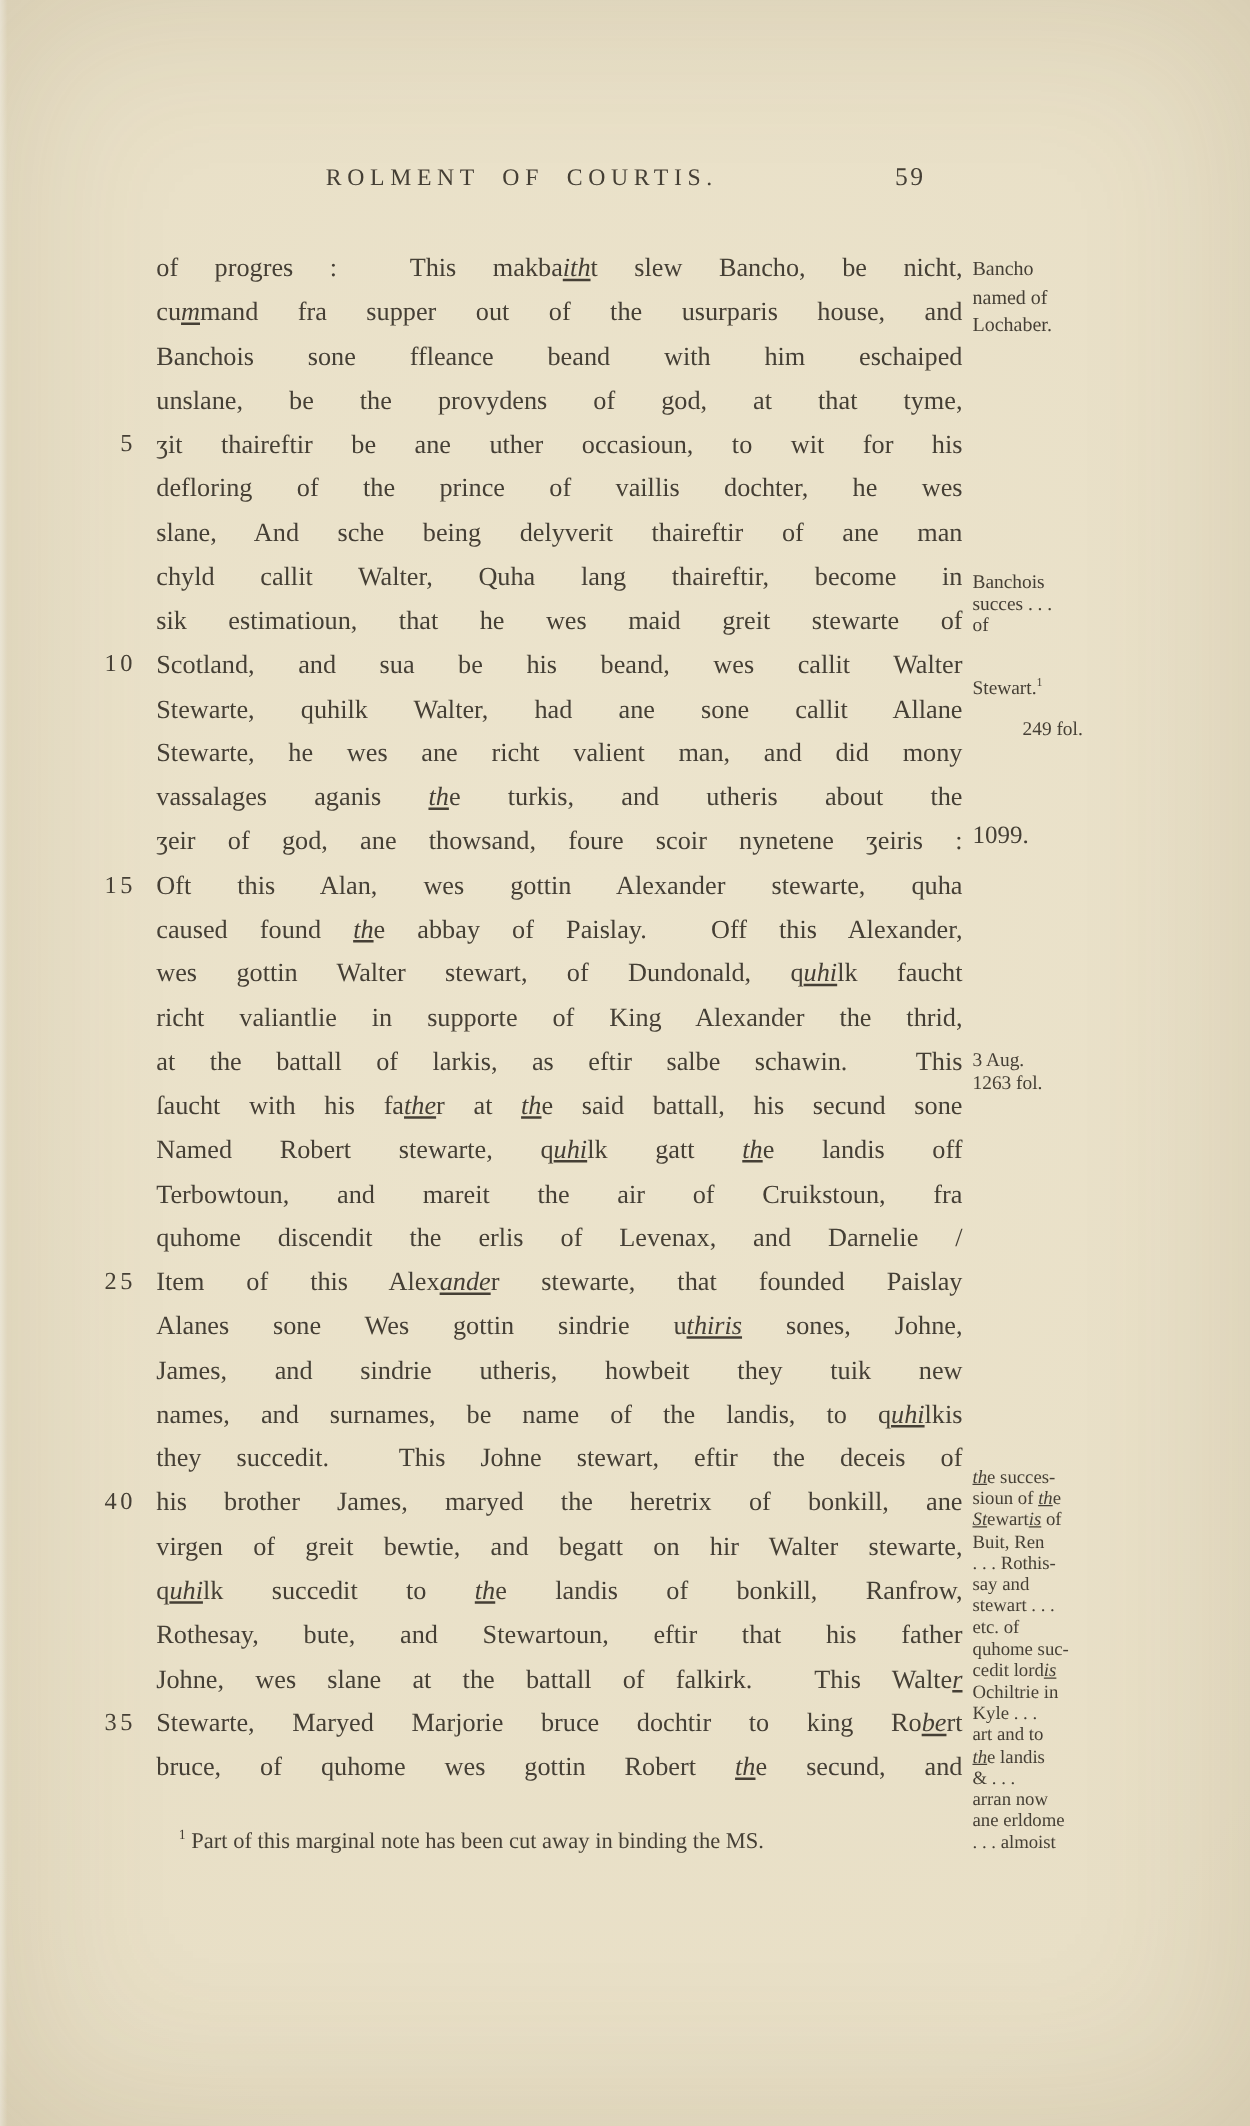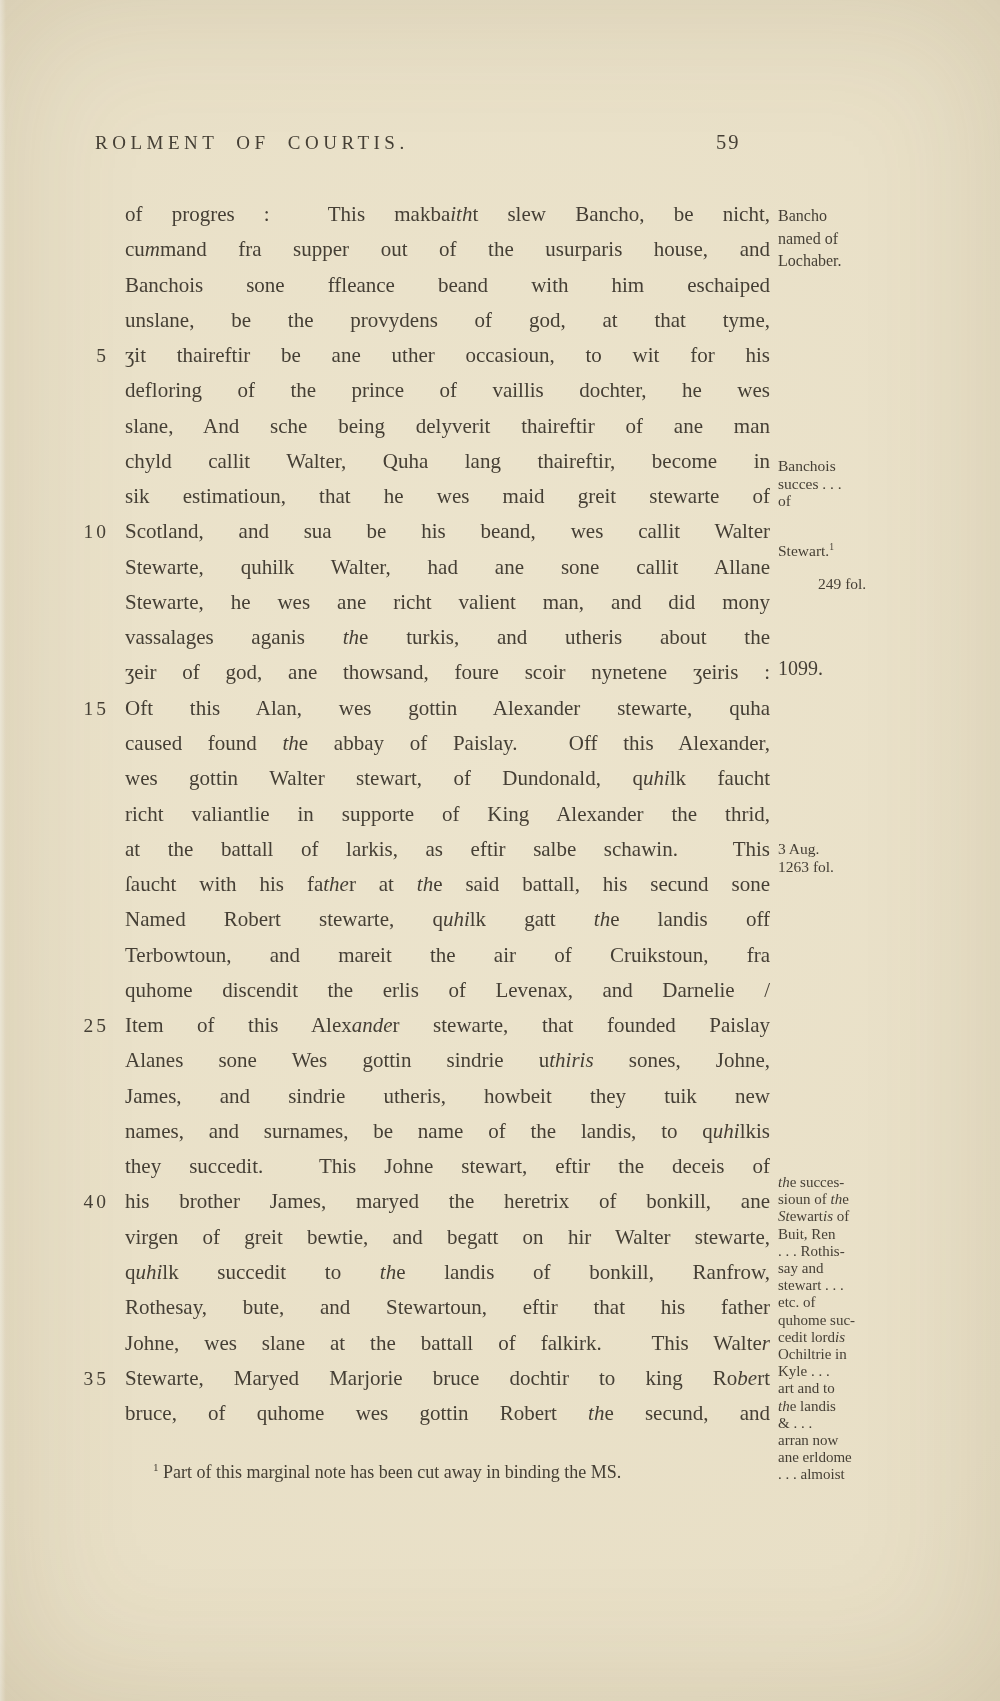--- a/index.html
+++ b/index.html
@@ -21,21 +21,21 @@
   }
   .page::before{
     content:"";
     position:absolute;left:0;top:0;bottom:0;width:6px;
     background:linear-gradient(to right, rgba(255,255,255,.35), rgba(255,255,255,0));
     pointer-events:none;
   }
   .header-title{
     position:absolute;
     top:132px;left:95px;width:645px;
-    text-align:left;
+    text-align:center;
     font-size:19px;
     letter-spacing:4.5px;
     word-spacing:9px;
   }
   .page-number{
     position:absolute;
     top:131px;left:716px;width:60px;
     font-size:20.5px;
     letter-spacing:2px;
   }
@@ -58,27 +58,27 @@
     letter-spacing:3px;
   }
   .line{
     width:645px;
     flex:0 0 645px;
     font-size:21px;
     text-align:justify;
     text-align-last:justify;
     word-spacing:1.5px;
   }
-  .line i, .mnote i{font-style:italic;}
+  .line i, .mnote i{font-style:italic;text-decoration:underline;}
   sup{font-size:62%;line-height:0;vertical-align:super;}
   .margin-notes{position:absolute;top:0;left:778px;width:200px;}
   .mnote{position:absolute;left:0;width:200px;}
   .footnote{
     position:absolute;
-    top:1461px;left:125px;width:660px;
+    top:1461px;left:115px;width:660px;
     font-size:18px;
     line-height:22px;
     padding-left:28px;
   }
 </style>
 </head>
 <body>
 
 <div class="page">
   <div class="header-title">ROLMENT OF COURTIS.</div>

